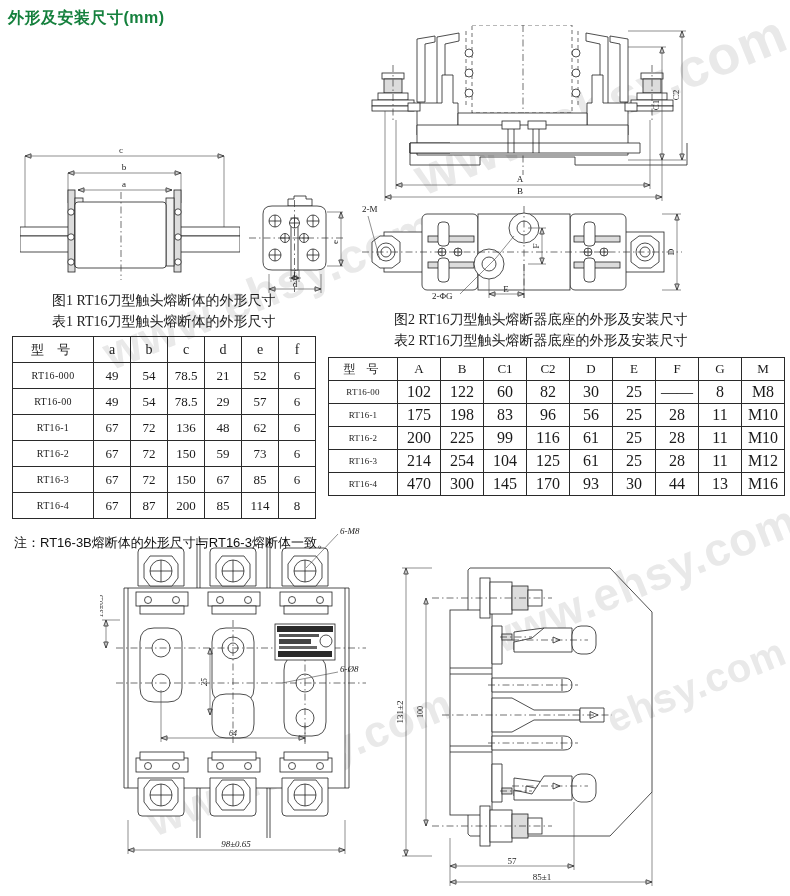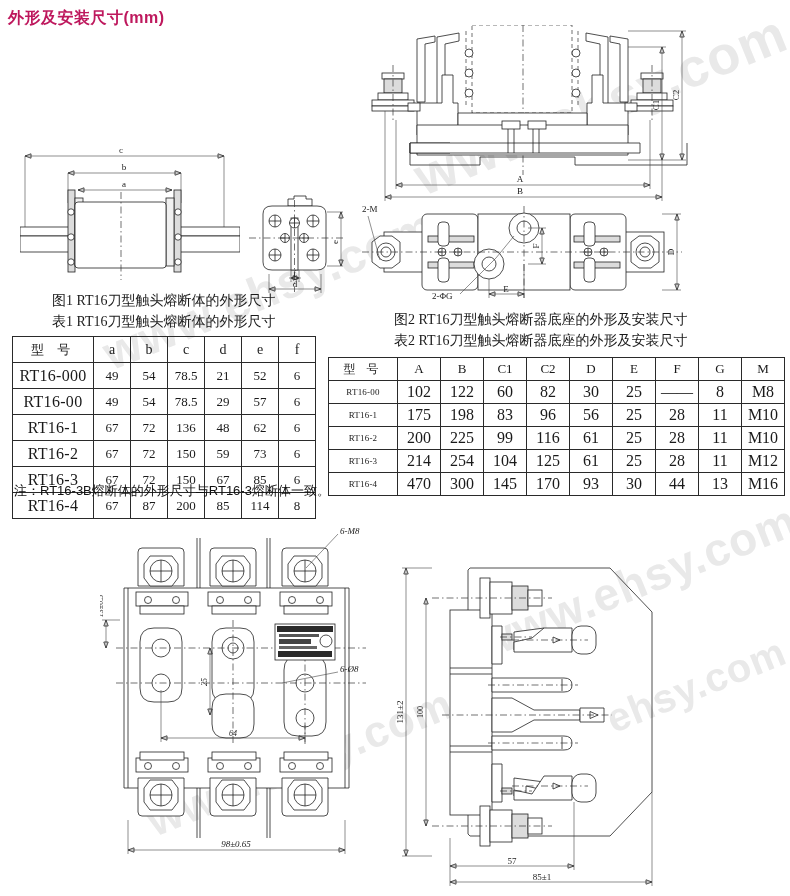--- a/index.html
+++ b/index.html
@@ -20,21 +20,21 @@
   .wm1{left:405px;top:150px;font-size:54px;}
   .wm2{left:95px;top:330px;font-size:48px;}
   .wm3{left:470px;top:620px;font-size:46px;}
   .wm4{left:140px;top:800px;font-size:44px;}
   .wm5{left:600px;top:700px;font-size:40px;}
 
   
   .title{
     position:absolute;left:8px;top:8px;
     font-family:"Liberation Sans",sans-serif;
-    font-size:16px;font-weight:bold;color:#be185d;letter-spacing:.5px;z-index:5;
+    font-size:16px;font-weight:bold;color:#15803d;letter-spacing:.5px;z-index:5;
   }
 
   
   .draw{position:absolute;z-index:3;}
   svg{display:block;}
 
   
   .cap{
     position:absolute;font-size:14px;font-family:"Liberation Serif",serif;
     color:#1a1a1a;white-space:nowrap;z-index:4;
@@ -46,33 +46,33 @@
     border:1px solid #2a2a2a;text-align:center;vertical-align:middle;
     font-weight:normal;padding:0;
   }
   .tbl{position:absolute;z-index:4;}
 
   #table1{left:12px;top:336px;}
   #table1 td,#table1 th{height:25px;font-size:13px;}
   #table1 .c0{width:80px;}
   #table1 .cx{width:36px;}
   #table1 thead th{font-size:14px;}
-  #table1 .modelcell{font-size:16px;letter-spacing:.3px;margin-left:16px;}
+  #table1 .modelcell{font-size:10px;letter-spacing:.3px;margin-left:16px;}
   #table1 .hdr-model{letter-spacing:5px;font-size:13px;}
 
   #table2{left:328px;top:357px;}
   #table2 td,#table2 th{height:22px;font-size:16px;}
   #table2 .c0{width:68px;}
   #table2 .cx{width:42px;}
   #table2 thead th{font-size:13px;}
   #table2 .modelcell{font-size:9px;letter-spacing:.2px;}
   #table2 .hdr-model{letter-spacing:4px;font-size:12px;}
 
   .note{
-    position:absolute;left:14px;top:482px;font-size:13px;
+    position:absolute;left:14px;top:534px;font-size:13px;
     font-family:"Liberation Sans",sans-serif;color:#111;z-index:4;white-space:nowrap;
   }
 
   .dimtxt{font-family:"Liberation Serif",serif;font-size:9px;fill:#222;}
   .dimtxt-s{font-family:"Liberation Serif",serif;font-size:8px;fill:#222;}
   .ln{stroke:#222;stroke-width:.8;fill:none;}
   .ln-thin{stroke:#444;stroke-width:.6;fill:none;}
   .ln-dash{stroke:#333;stroke-width:.7;fill:none;stroke-dasharray:7 3 1.5 3;}
   .ln-hid{stroke:#333;stroke-width:.7;fill:none;stroke-dasharray:4 3;}
   .fillw{fill:#ffffff;}

